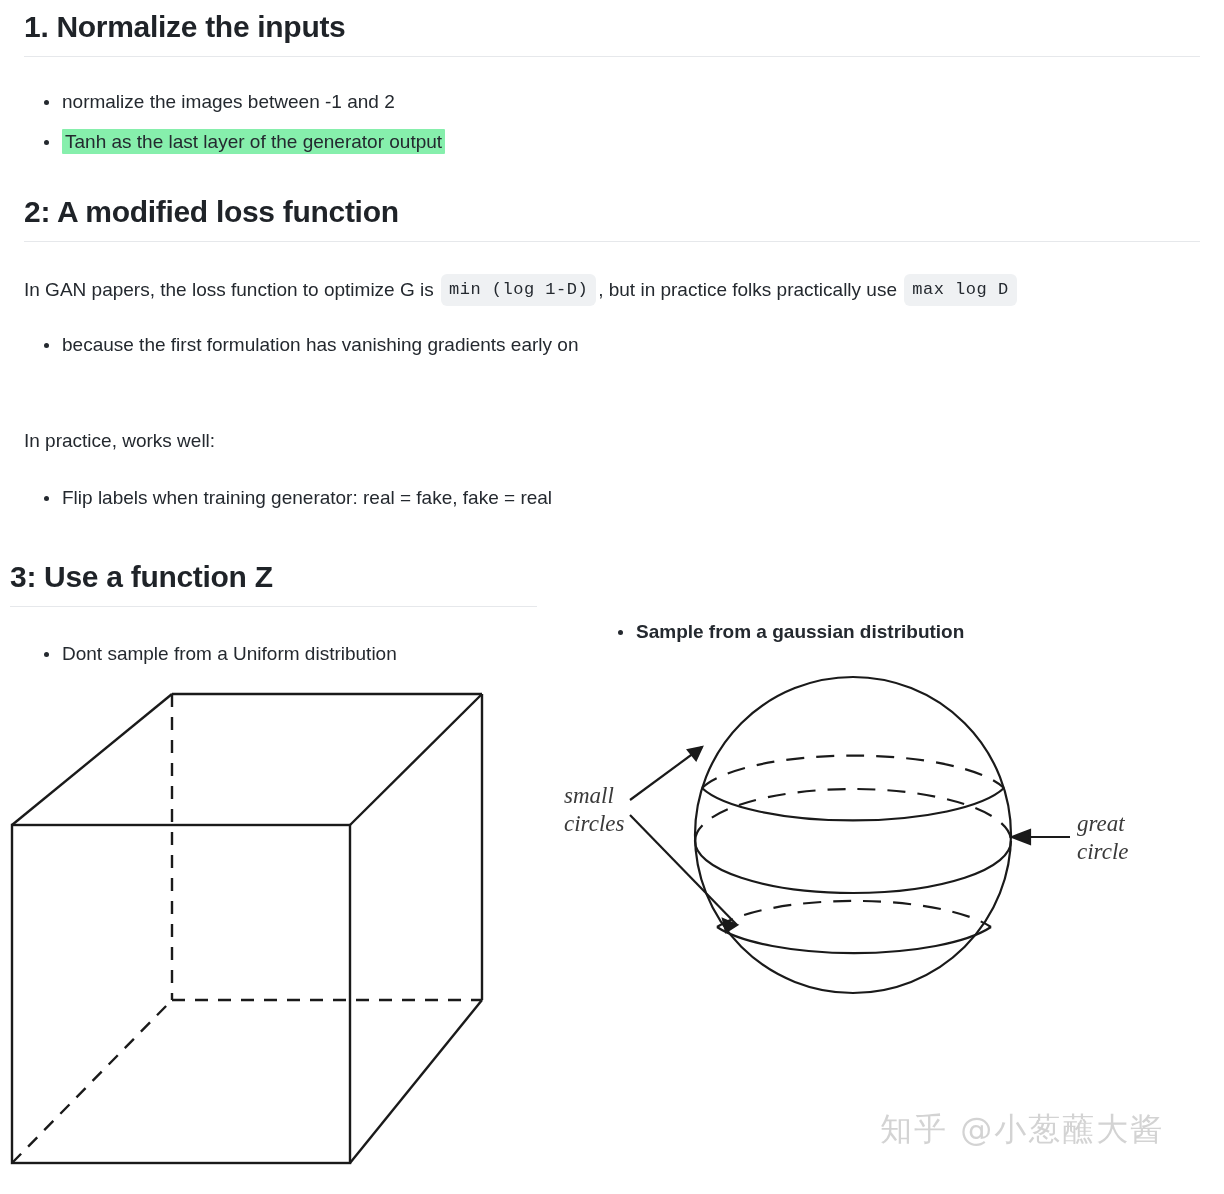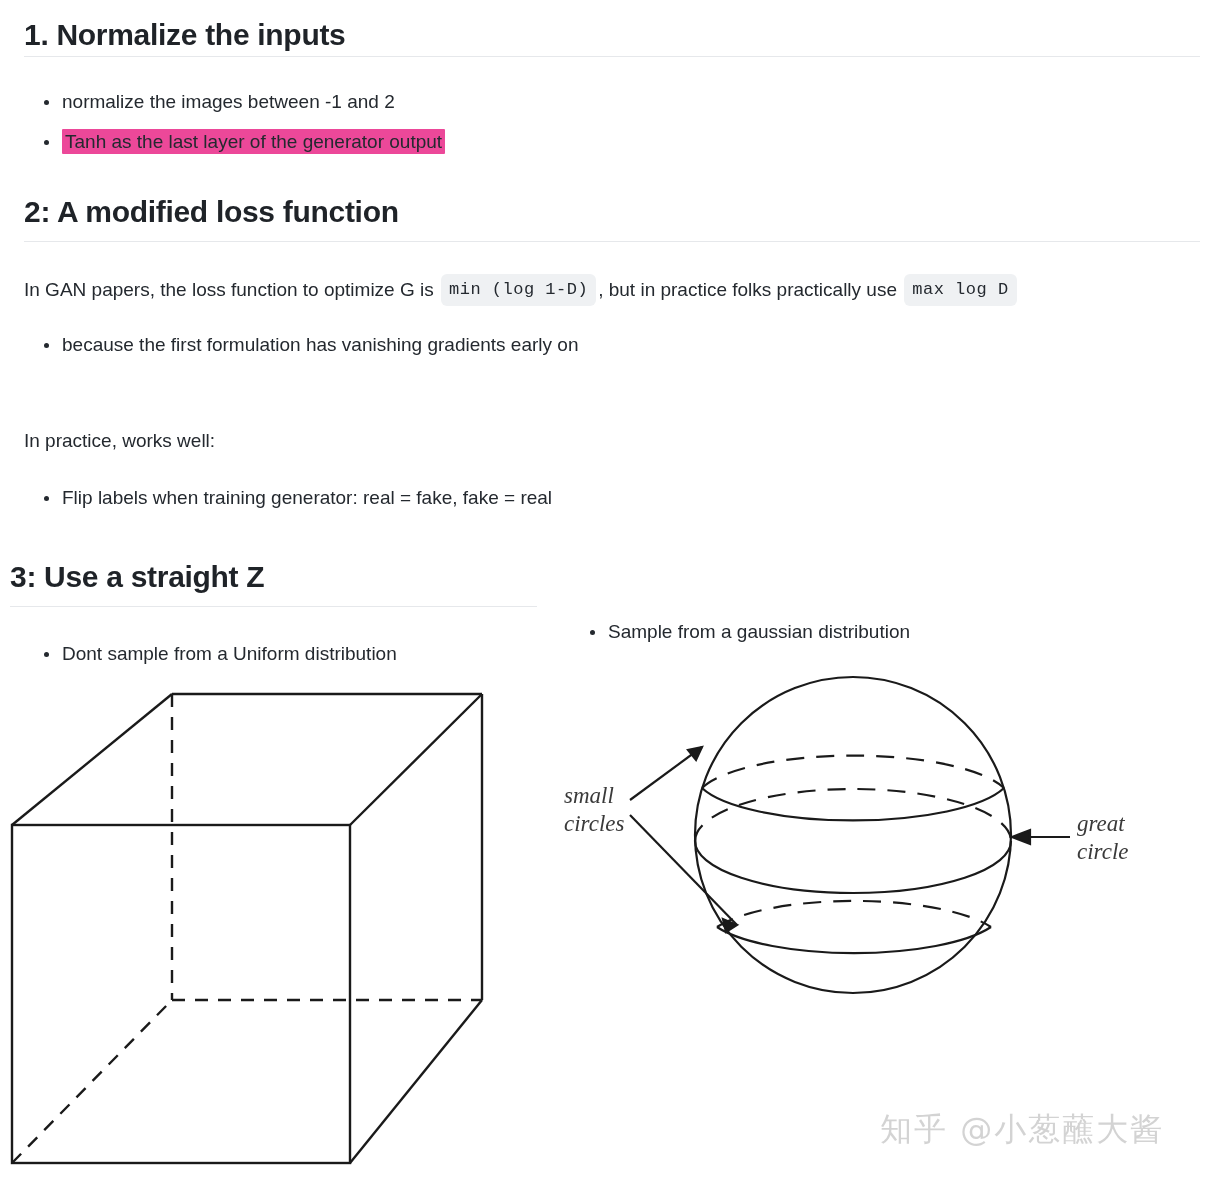--- a/index.html
+++ b/index.html
@@ -25,21 +25,21 @@
 
   
   .h-sec {
     position: absolute;
     font-family: "Liberation Sans", sans-serif;
     font-weight: bold;
     color: #1f2328;
     letter-spacing: -0.3px;
     white-space: nowrap;
   }
-  .h1 { left: 24px; top: 10px;  font-size: 30px; margin-top: 8px; }
+  .h1 { left: 24px; top: 10px;  font-size: 30px; }
   .h2 { left: 24px; top: 195px; font-size: 30px; }
   .h3 { left: 10px; top: 560px; font-size: 30px; }
 
   .rule {
     position: absolute;
     height: 1px;
     background: #e6e8eb;
   }
   .rule-1 { left: 24px;  top: 56px;  width: 1176px; }
   .rule-2 { left: 24px;  top: 241px; width: 1176px; }
@@ -88,30 +88,30 @@
     content: "";
     position: absolute;
     left: 12px;
     top: 18px;
     width: 5px;
     height: 5px;
     border-radius: 50%;
     background: #24292f;
   }
   .hl {
-    background: #ec4899;
+    background: #86efac;
     padding: 2px 3px;
     border-radius: 1px;
   }
 
   .list-norm   { left: 32px; top: 82px;  }
   .list-loss   { left: 32px; top: 325px; }
   .list-flip   { left: 32px; top: 478px; }
   .list-uni    { left: 32px; top: 634px; }
-  .list-gauss  { left: 578px; top: 612px; }
+  .list-gauss  { left: 606px; top: 612px; font-weight: bold; }
 
   
   .cube-svg   { position: absolute; left: 0px;   top: 660px; }
   .sphere-svg { position: absolute; left: 550px; top: 655px; }
 
   
   .serif-para {
     position: absolute;
     left: 563px;
     top: 1042px;
@@ -171,21 +171,21 @@
   </ul>
 
   <div class="para p-practice">In practice, works well:</div>
 
   <ul class="blist list-flip">
     <li>
       <span>Flip labels when training generator: real = fake, fake = real</span>
     </li>
   </ul>
 
-  <div class="h-sec h3">3: Use a straight Z</div>
+  <div class="h-sec h3">3: Use a function Z</div>
   <div class="rule rule-3"></div>
 
   <ul class="blist list-uni">
     <li>
       <span>Dont sample from a Uniform distribution</span>
     </li>
   </ul>
 
   <ul class="blist list-gauss">
     <li>

